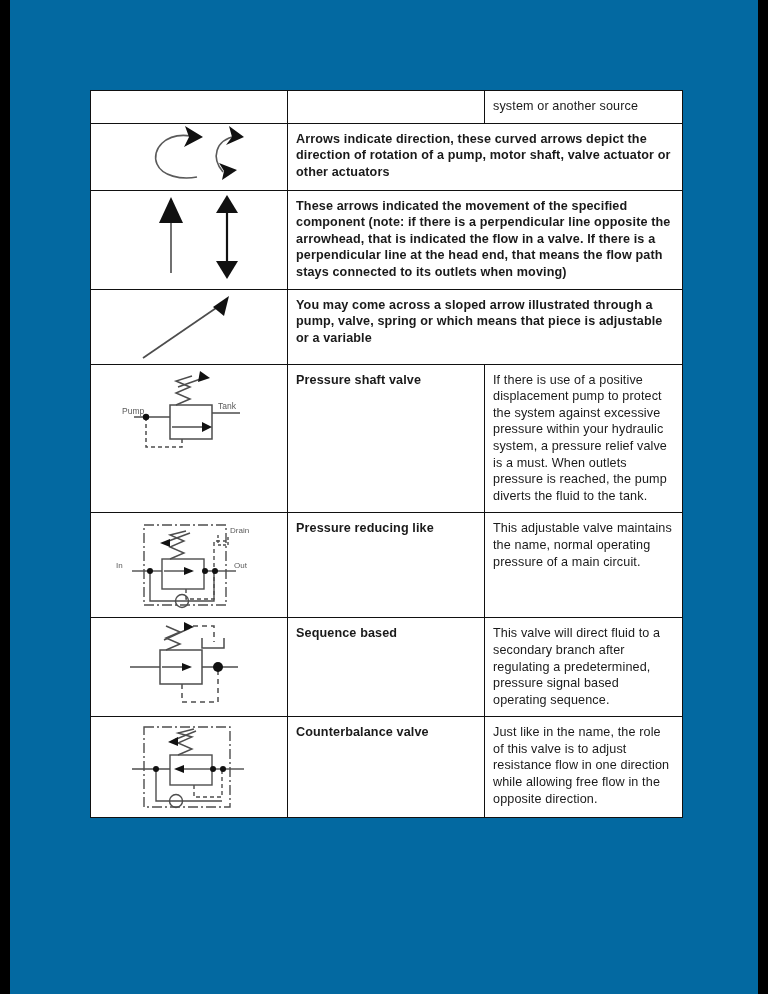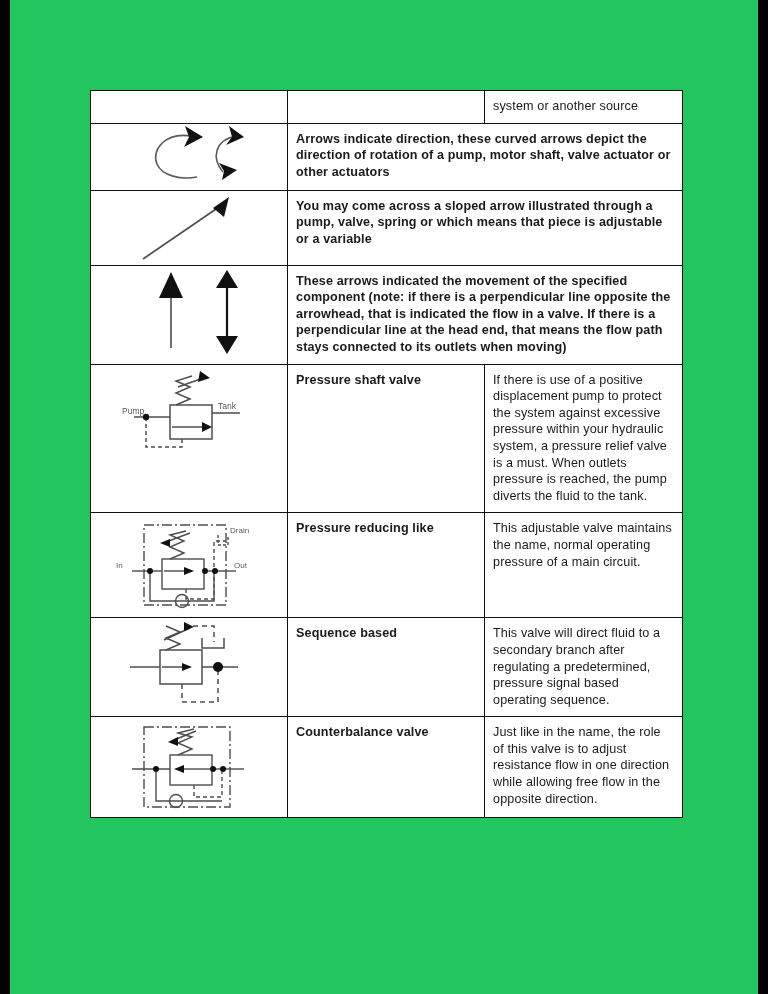--- a/index.html
+++ b/index.html
@@ -12,21 +12,21 @@
     height: 994px;
     font-family: "Liberation Sans", sans-serif;
     position: relative;
     overflow: hidden;
   }
   .page {
     position: absolute;
     left: 0; top: 0;
     width: 768px;
     height: 994px;
-    background: #22c55e;
+    background: #0369a1;
   }
   .edge-band {
     position: absolute;
     top: 0;
     width: 10px;
     height: 994px;
     background: #000000;
   }
   .edge-left { left: 0; }
   .edge-right { right: 0; }
@@ -109,45 +109,45 @@
         </div>
       </td>
       <td class="col-name" colspan="2">
         <div class="cell-text">Arrows indicate direction, these curved arrows depict the direction of rotation of a pump, motor shaft, valve actuator or other actuators</div>
       </td>
     </tr>
 
     <tr>
       <td class="col-sym cell-sym">
         <div class="sym-wrap">
-          <svg width="140" height="74" viewBox="0 0 140 74">
-            <line x1="24" y1="68" x2="100" y2="16" stroke="#4d4d4d" stroke-width="1.7"></line>
-            <polygon points="110,6 105,26 94,17" fill="#111111"></polygon>
-          </svg>
-        </div>
-      </td>
-      <td class="col-name" colspan="2">
-        <div class="cell-text">You may come across a sloped arrow illustrated through  a pump, valve, spring or   which means that piece is adjustable or a variable</div>
-      </td>
-    </tr>
-
-    <tr>
-      <td class="col-sym cell-sym">
-        <div class="sym-wrap">
           <svg width="140" height="90" viewBox="0 0 140 90">
             <line x1="52" y1="82" x2="52" y2="28" stroke="#4d4d4d" stroke-width="1.6"></line>
             <polygon points="52,6 64,32 40,32" fill="#111111"></polygon>
             <line x1="108" y1="78" x2="108" y2="16" stroke="#111111" stroke-width="2.2"></line>
             <polygon points="108,4 119,22 97,22" fill="#111111"></polygon>
             <polygon points="108,88 119,70 97,70" fill="#111111"></polygon>
           </svg>
         </div>
       </td>
       <td class="col-name" colspan="2">
         <div class="cell-text">These arrows indicated the movement of the specified component (note: if there is a perpendicular line opposite the arrowhead, that is indicated the flow in a valve. If there is a perpendicular line at the head end, that means the flow path stays connected to its outlets when moving)</div>
+      </td>
+    </tr>
+
+    <tr>
+      <td class="col-sym cell-sym">
+        <div class="sym-wrap">
+          <svg width="140" height="74" viewBox="0 0 140 74">
+            <line x1="24" y1="68" x2="100" y2="16" stroke="#4d4d4d" stroke-width="1.7"></line>
+            <polygon points="110,6 105,26 94,17" fill="#111111"></polygon>
+          </svg>
+        </div>
+      </td>
+      <td class="col-name" colspan="2">
+        <div class="cell-text">You may come across a sloped arrow illustrated through  a pump, valve, spring or   which means that piece is adjustable or a variable</div>
       </td>
     </tr>
 
     <tr>
       <td class="col-sym cell-sym">
         <div class="sym-wrap">
           <svg width="150" height="100" viewBox="0 0 150 100">
             <g stroke="#4d4d4d" stroke-width="1.5" fill="none">
 
               <rect x="56" y="40" width="42" height="34"></rect>

